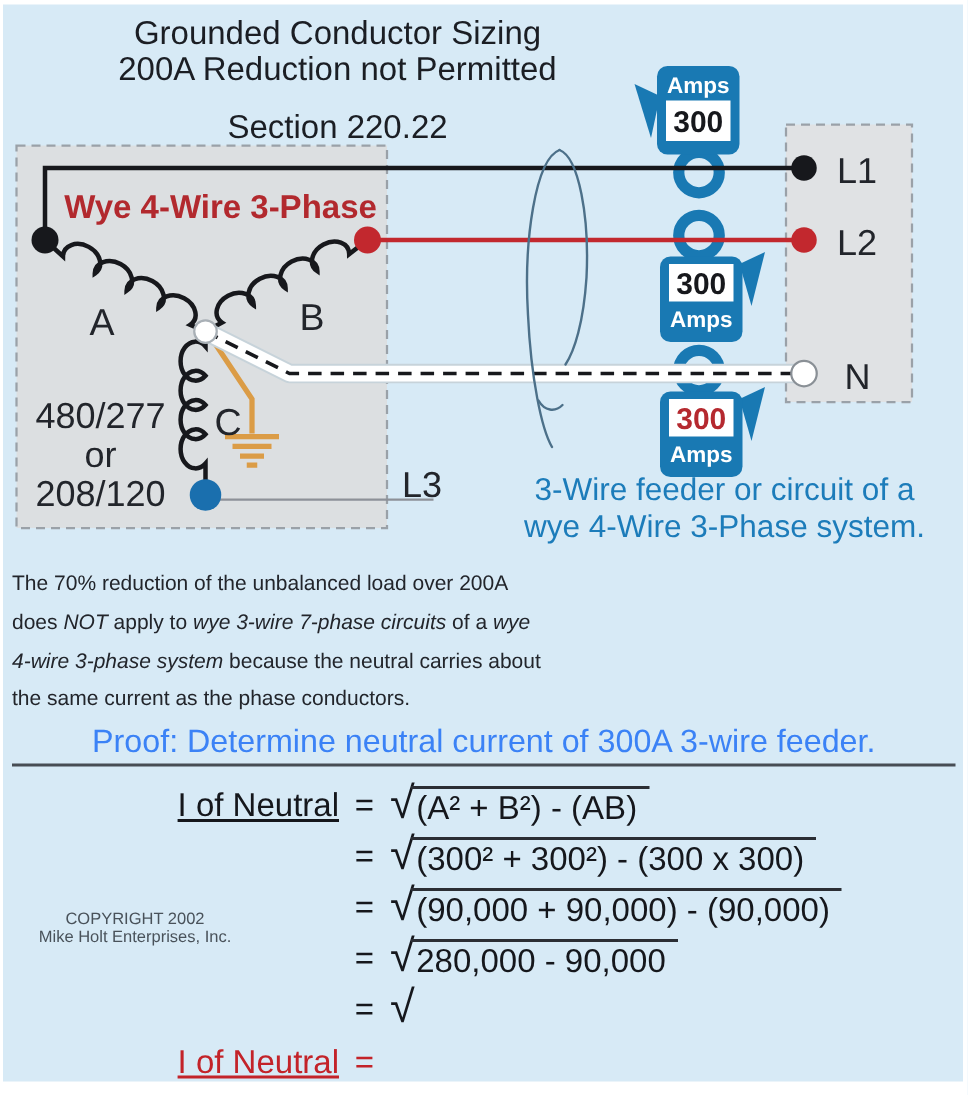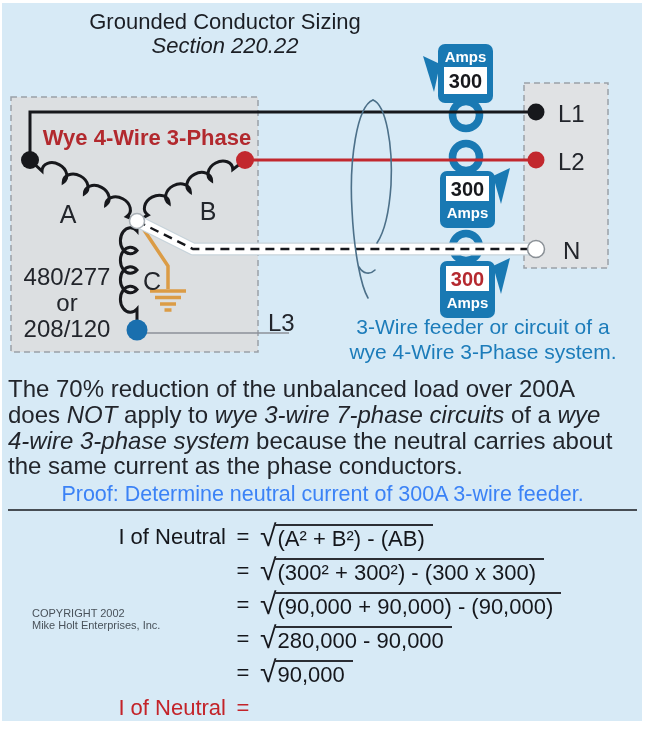--- a/index.html
+++ b/index.html
@@ -1,45 +1,46 @@
 <!DOCTYPE html>
 <html><head>
 <meta charset="utf-8">
 <style>
   html,body{margin:0;padding:0;}
   .page{position:relative;width:645px;height:730px;background:#ffffff;overflow:hidden;
         font-family:"Liberation Sans", sans-serif;color:#1b1e24;}
   .canvas{position:absolute;left:2px;top:3px;width:640px;height:718px;background:#d7eaf6;}
   .abs{position:absolute;}
   .title{left:45px;top:10px;width:360px;text-align:center;font-size:22px;line-height:24px;color:#1b1e24;}
-  .title .it{font-style:italic;}
+  .title .it{margin-top:15px;}
   .caption{left:318px;top:315px;width:330px;text-align:center;font-size:21px;line-height:24.5px;color:#1c7cba;}
-  .para{left:8px;top:376px;width:636px;font-size:24px;line-height:25.8px;color:#22252b;}
+  .para{left:8px;top:376px;width:636px;font-size:14px;line-height:25.8px;color:#22252b;}
   .para .it{font-style:italic;text-align:right;}
   .proof-head{left:0;top:482px;width:645px;text-align:center;font-size:21.5px;color:#3b82f6;}
   .proof-line{left:8px;top:509px;width:629px;height:2px;background:#474d54;}
   .frow{position:absolute;left:0;display:flex;align-items:flex-start;font-size:22px;color:#15171c;}
-  .flabel{width:226px;text-align:right;white-space:nowrap;}
+  .flabel{width:226px;text-align:right;white-space:nowrap;text-decoration:underline;}
   .feq{width:34px;text-align:center;}
   .sqrt{display:inline-flex;align-items:flex-start;}
   .rsign{font-size:30px;line-height:24px;}
   .rbar{border-top:2px solid #2b2e34;padding:0 8px 0 3px;margin-left:-2px;white-space:nowrap;text-align:center;}
   .result{color:#c32329;}
   .result .rval{padding-left:20px;letter-spacing:1px;}
-  .copyright{left:32px;top:607px;width:140px;text-align:left;font-size:11px;line-height:12px;color:#49525a;}
+  .copyright{left:20px;top:607px;width:140px;text-align:center;font-size:11px;line-height:12px;color:#49525a;}
   svg text{font-family:"Liberation Sans", sans-serif;}
 </style>
 </head>
 <body>
 
 <div class="page">
   <div class="canvas"></div>
 
   <div class="abs title">
     <div>Grounded Conductor Sizing</div>
+    <div>200A Reduction not Permitted</div>
     <div class="it">Section 220.22</div>
   </div>
 
   <svg class="abs" style="left:0;top:0" width="645" height="372" viewBox="0 0 645 372">
 
     <rect x="11" y="97" width="247" height="255" fill="#dcdfe1" stroke="#9aa1a8" stroke-width="1.5" stroke-dasharray="6 4"></rect>
 
     <rect x="524" y="83" width="84" height="185" fill="#e0e2e4" stroke="#9aa1a8" stroke-width="1.5" stroke-dasharray="6 4"></rect>
 
     <circle cx="466" cy="115" r="13.5" fill="none" stroke="#1979b3" stroke-width="7.5"></circle>
@@ -160,21 +161,20 @@
     <span class="sqrt">
       <span class="rsign">√</span>
       <span class="rbar">280,000 - 90,000</span>
     </span>
   </div>
   <div class="frow" style="top:660px">
     <span class="flabel"></span>
     <span class="feq">=</span>
     <span class="sqrt">
       <span class="rsign">√</span>
-      <span class="rbar">90,000</span>
     </span>
   </div>
   <div class="frow result" style="top:695px">
     <span class="flabel">I of Neutral</span>
     <span class="feq">=</span>
   </div>
 
   <div class="abs copyright">
     <div>COPYRIGHT 2002</div>
     <div>Mike Holt Enterprises, Inc.</div>

